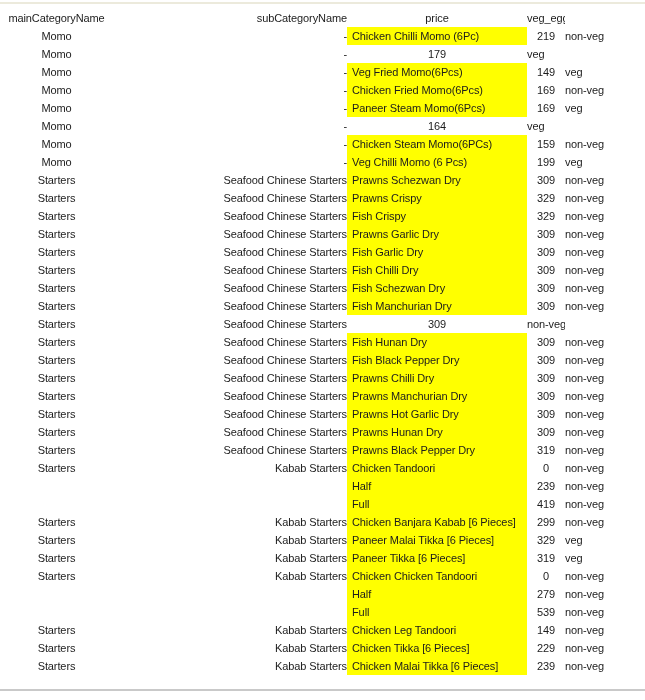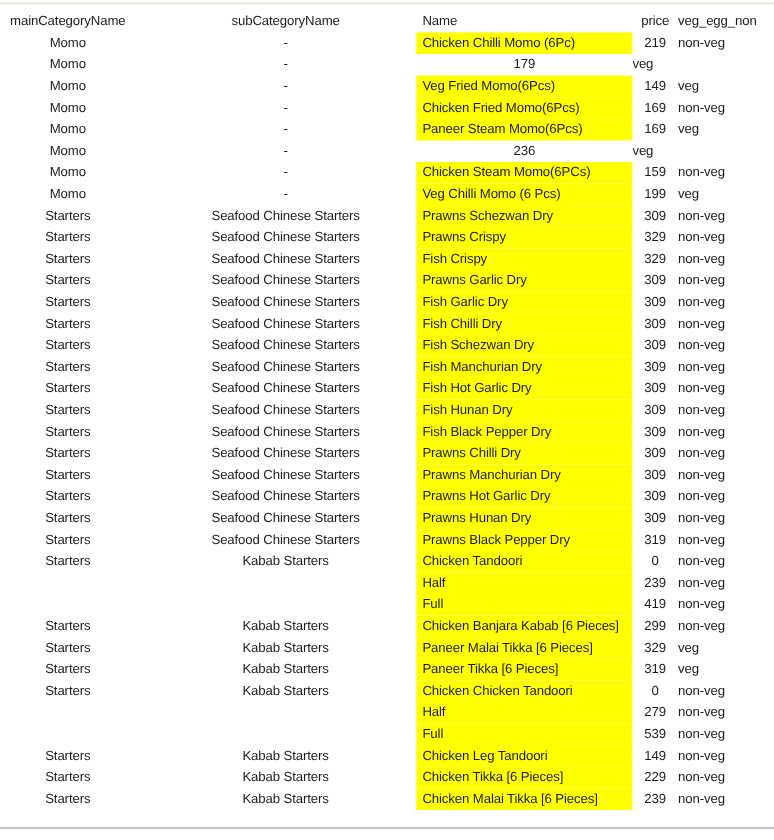--- a/index.html
+++ b/index.html
@@ -42,40 +42,39 @@
     line-height: 18px;
     font-size: 11px;
     letter-spacing: -0.1px;
   }
   .cell {
     overflow: hidden;
     white-space: nowrap;
   }
   .c-main  { text-align: center; }
   .c-gap   { }
-  .c-sub   { text-align: center; }
+  .c-sub   { text-align: right; }
   .c-name  { text-align: left; padding-left: 5px; box-sizing: border-box; }
   .c-price { text-align: center; }
   .c-veg   { }
   .row.data-row .c-name { background: var(--highlight, #FFFF00); }
 </style>
 </head>
 <body>
 
 <div class="sheet">
 
   <div class="top-border"></div>
 
   <div class="table">
 
     <div class="row header">
       <div class="cell c-main">mainCategoryName</div>
       <div class="cell c-gap"></div>
       <div class="cell c-sub">subCategoryName</div>
-      <div class="cell c-name">Name</div>
       <div class="cell c-price">price</div>
       <div class="cell c-veg">veg_egg_non</div>
     </div>
 
     <div id="table-body">
   <div class="row data-row">
     <div class="cell c-main cell-slot">Momo</div>
     <div class="cell c-gap"></div>
     <div class="cell c-sub cell-slot">-</div>
     <div class="cell c-name cell-slot">Chicken Chilli Momo (6Pc)</div>
@@ -115,21 +114,21 @@
     <div class="cell c-sub cell-slot">-</div>
     <div class="cell c-name cell-slot">Paneer Steam Momo(6Pcs)</div>
     <div class="cell c-price cell-slot">169</div>
     <div class="cell c-veg cell-slot">veg</div>
   </div>
 
   <div class="row data-row">
     <div class="cell c-main cell-slot">Momo</div>
     <div class="cell c-gap"></div>
     <div class="cell c-sub cell-slot">-</div>
-    <div class="cell c-price cell-slot">236</div>
+    <div class="cell c-price cell-slot">164</div>
     <div class="cell c-veg cell-slot">veg</div>
   </div>
 
   <div class="row data-row">
     <div class="cell c-main cell-slot">Momo</div>
     <div class="cell c-gap"></div>
     <div class="cell c-sub cell-slot">-</div>
     <div class="cell c-name cell-slot">Chicken Steam Momo(6PCs)</div>
     <div class="cell c-price cell-slot">159</div>
     <div class="cell c-veg cell-slot">non-veg</div>
@@ -213,21 +212,20 @@
     <div class="cell c-sub cell-slot">Seafood Chinese Starters</div>
     <div class="cell c-name cell-slot">Fish Manchurian Dry</div>
     <div class="cell c-price cell-slot">309</div>
     <div class="cell c-veg cell-slot">non-veg</div>
   </div>
 
   <div class="row data-row">
     <div class="cell c-main cell-slot">Starters</div>
     <div class="cell c-gap"></div>
     <div class="cell c-sub cell-slot">Seafood Chinese Starters</div>
-    <div class="cell c-name cell-slot">Fish Hot Garlic Dry</div>
     <div class="cell c-price cell-slot">309</div>
     <div class="cell c-veg cell-slot">non-veg</div>
   </div>
 
   <div class="row data-row">
     <div class="cell c-main cell-slot">Starters</div>
     <div class="cell c-gap"></div>
     <div class="cell c-sub cell-slot">Seafood Chinese Starters</div>
     <div class="cell c-name cell-slot">Fish Hunan Dry</div>
     <div class="cell c-price cell-slot">309</div>

